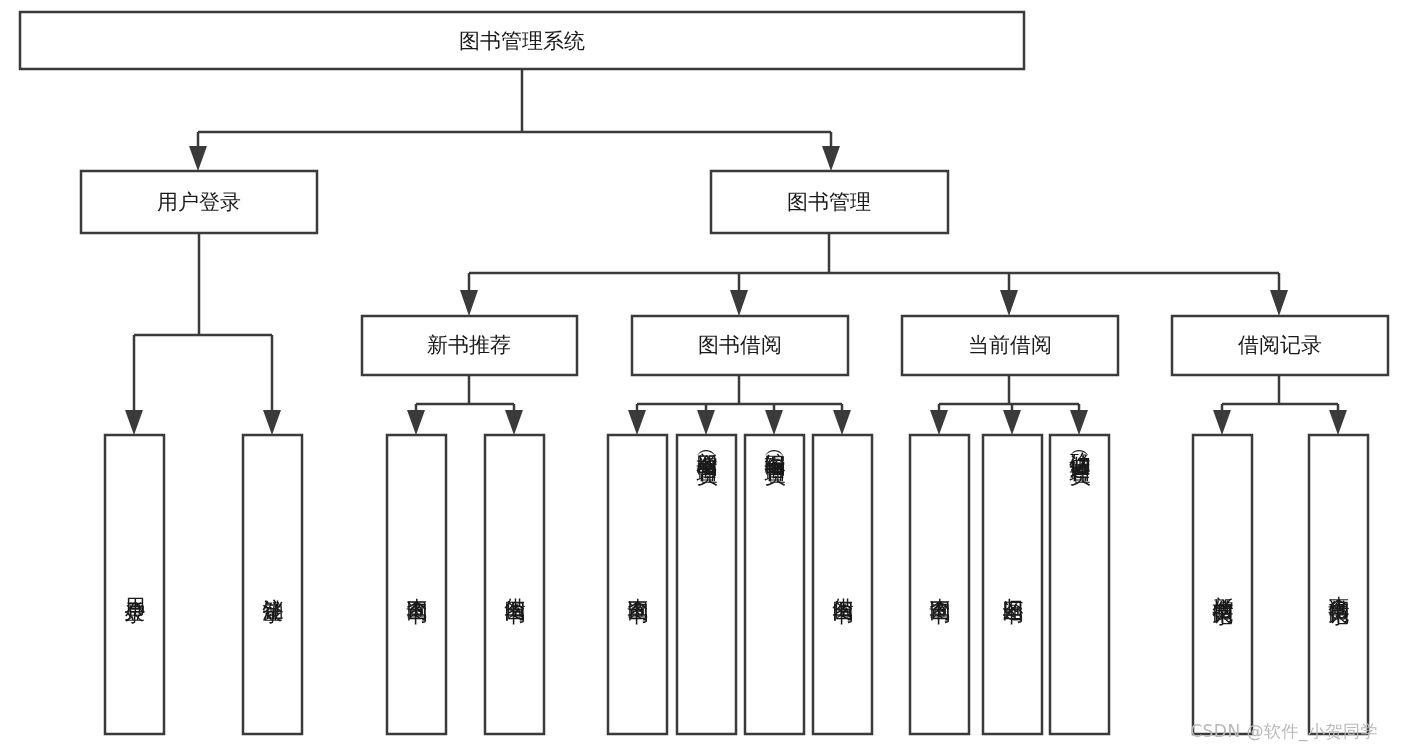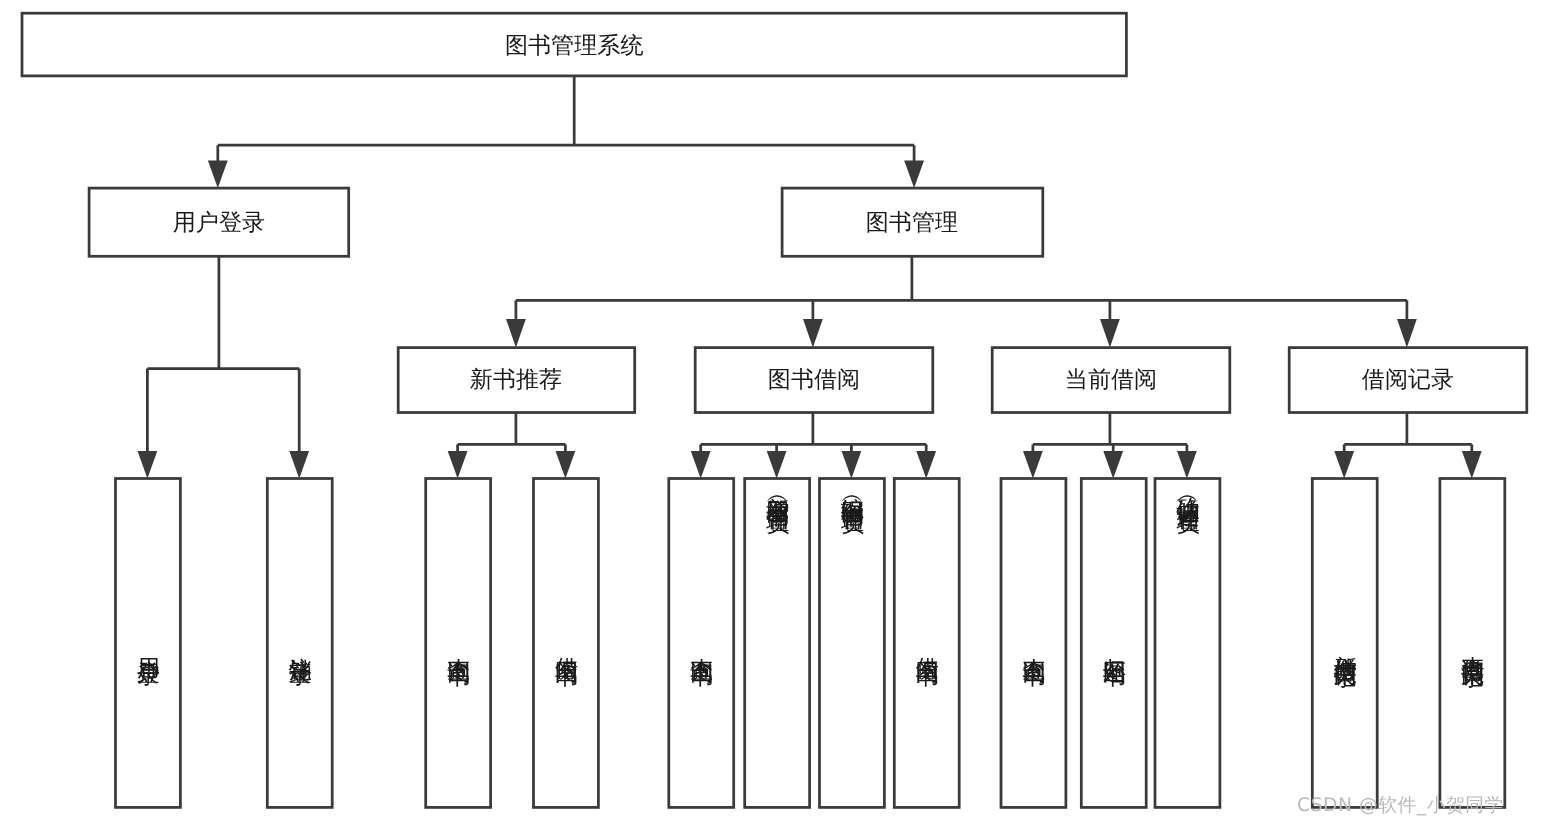--- a/index.html
+++ b/index.html
@@ -60,21 +60,21 @@
     text-orientation: upright;
     font-family: "DejaVu Sans", "Liberation Sans", sans-serif;
     font-size: 21px;
     color: #1a1a1a;
     line-height: 1;
     letter-spacing: 2px;
     white-space: nowrap;
   }
   .watermark {
     position: absolute;
-    right: 15px;
+    right: 4px;
     bottom: 4px;
     font-family: "DejaVu Sans", "Liberation Sans", sans-serif;
     font-size: 17px;
     color: #b9b9b9;
     white-space: nowrap;
     letter-spacing: 0.5px;
   }
 </style>
 </head>
 <body>

